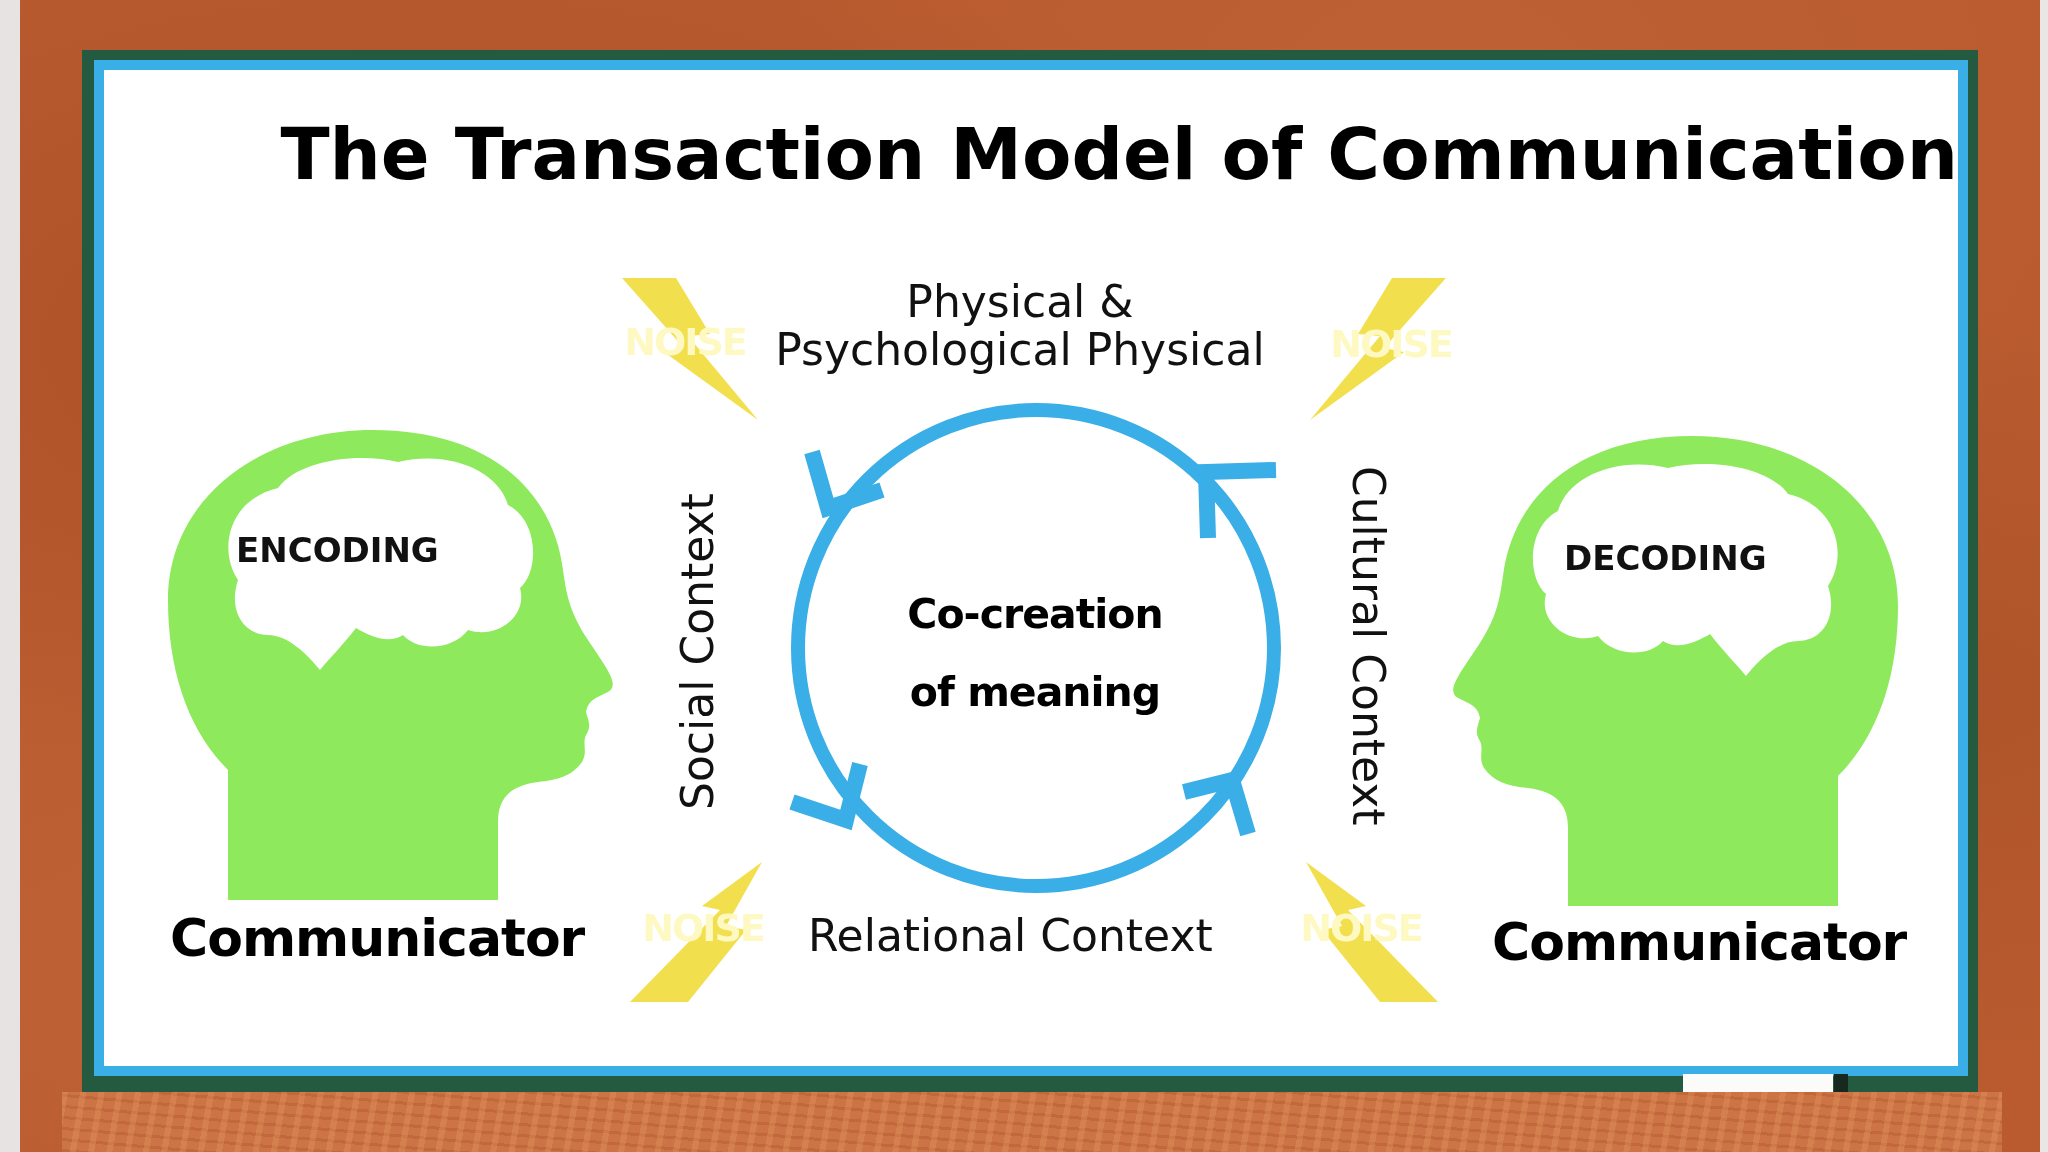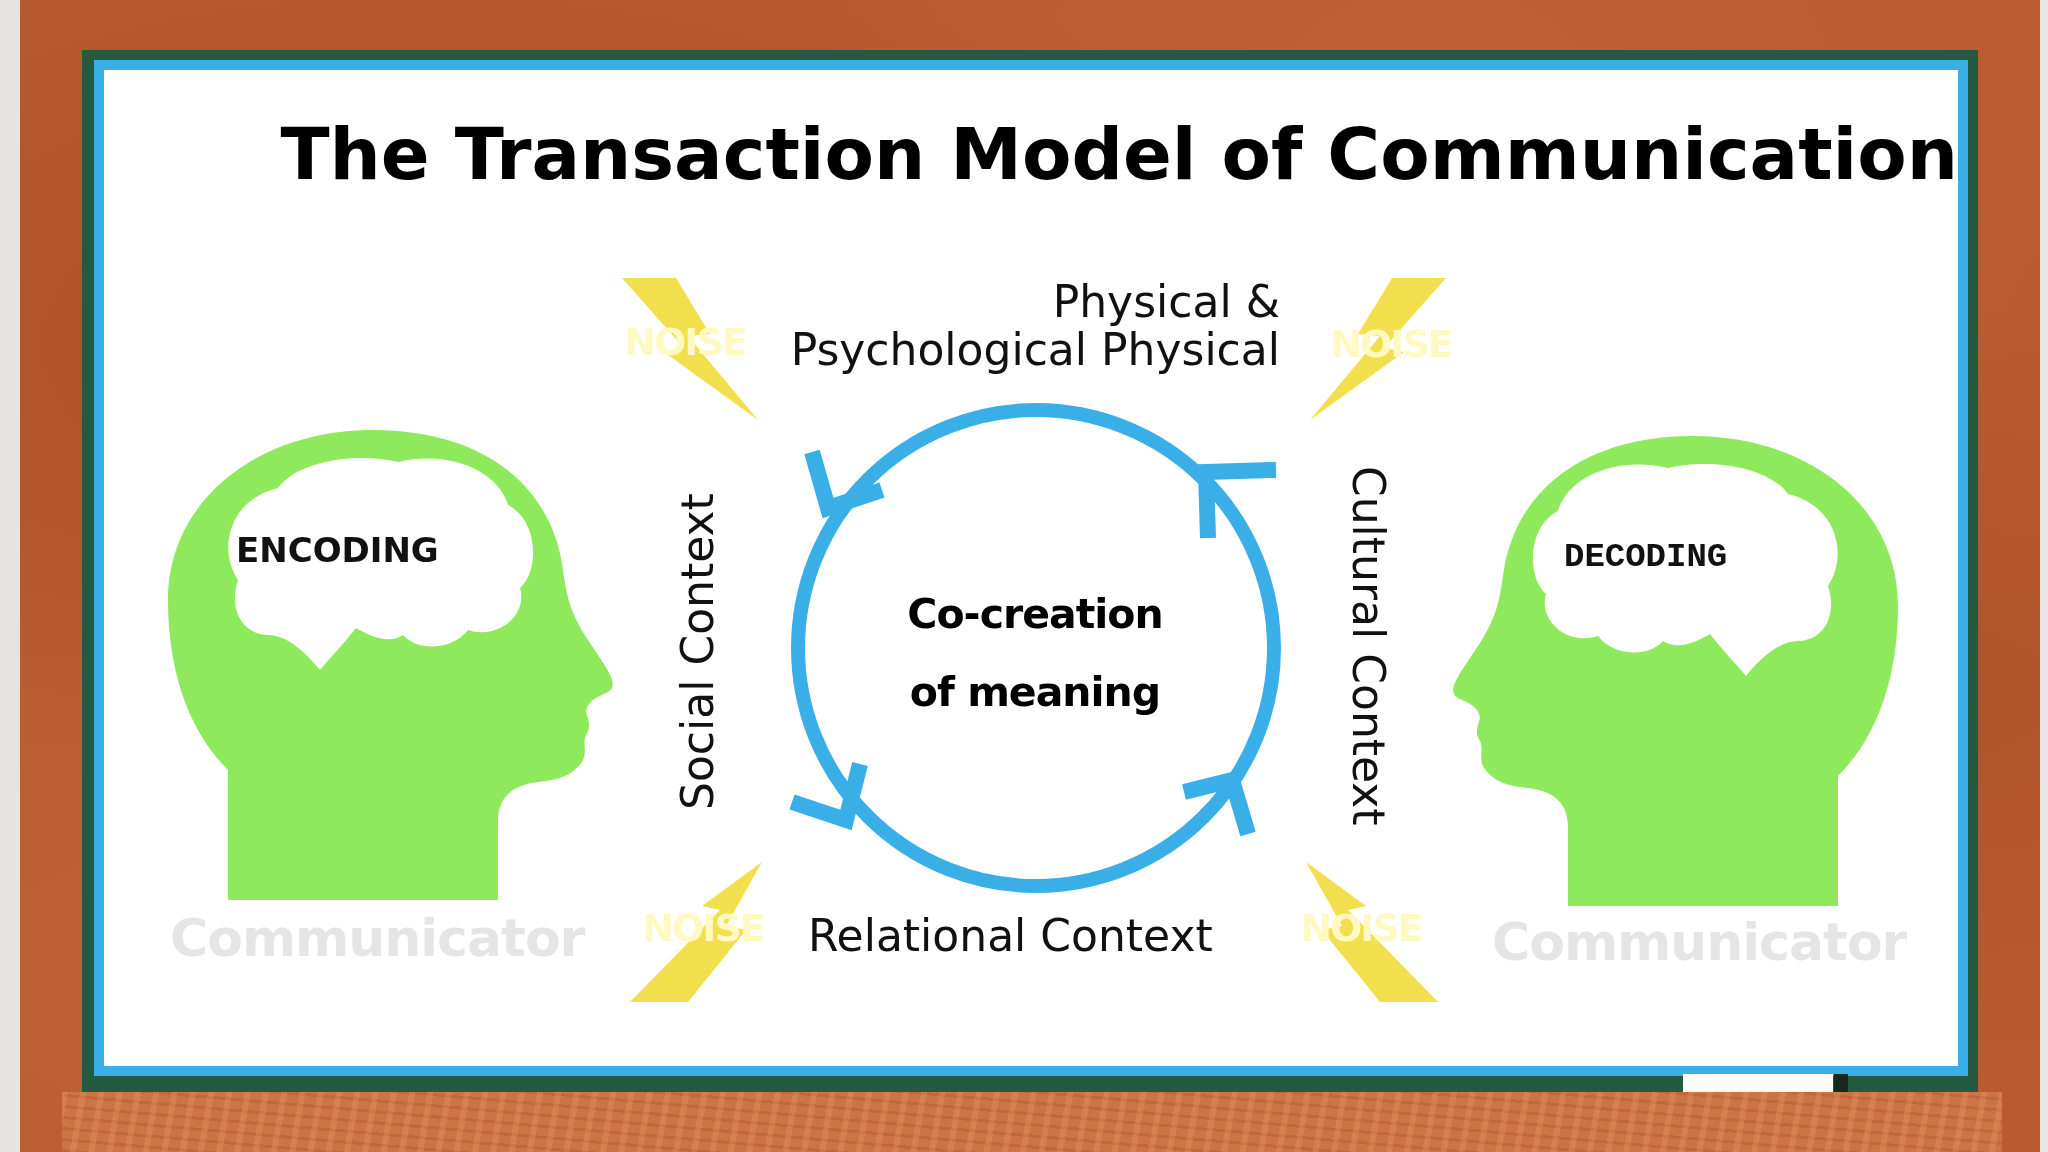--- a/index.html
+++ b/index.html
@@ -34,21 +34,21 @@
 
   .title {
     position:absolute; left:104px; top:112px; width:1854px; text-align:right;
     font-family:"DejaVu Sans", sans-serif; font-weight:bold; font-size:72px;
     color:#000; letter-spacing:0px;
   }
   .ctx {
     position:absolute; font-family:"DejaVu Sans", sans-serif; font-size:44px; color:#111;
     white-space:nowrap; line-height:1.1;
   }
-  .ctx-top { left:760px; top:278px; width:520px; text-align:right; }
+  .ctx-top { left:760px; top:278px; width:520px; text-align:center; }
   .ctx-bottom { left:808px; top:912px; }
 
   .noise {
     position:absolute; width:150px; height:150px;
   }
   .noise svg { position:absolute; left:0; top:0; }
   .noise-label {
     position:absolute; left:0; width:150px; text-align:center;
     font-family:"DejaVu Sans", sans-serif; font-weight:bold; font-size:38px; color:#fef9c3;
     letter-spacing:-2px;
@@ -60,21 +60,21 @@
     font-family:"DejaVu Sans", sans-serif; font-weight:bold; font-size:41px; color:#000;
     line-height:78px; letter-spacing:-1px;
   }
 
   .head { position:absolute; }
   .head-label {
     position:absolute; font-family:"DejaVu Sans", sans-serif; font-weight:bold; font-size:34px; color:#111;
     white-space:nowrap;
   }
   .comm-label {
-    position:absolute; font-family:"DejaVu Sans", sans-serif; font-weight:bold; font-size:52px; color:#e5e5e5;
+    position:absolute; font-family:"DejaVu Sans", sans-serif; font-weight:bold; font-size:52px; color:#000000;
     white-space:nowrap; letter-spacing:-1px;
   }
 </style>
 </head>
 <body>
 
 <div class="left-strip"></div>
 <div class="wood"></div>
 <div class="right-strip"></div>
 
@@ -94,21 +94,21 @@
   </svg>
   <div class="head-label" style="left:68px; top:100px;">ENCODING</div>
 </div>
 <div class="comm-label" style="left:170px; top:908px;">Communicator</div>
 
 <div class="head" style="left:1448px; top:436px; width:450px; height:470px;">
   <svg width="450" height="470" viewBox="0 0 450 470" style="transform:scaleX(-1);">
     <path d="M60 470 L60 340 C20 300 0 240 0 170 C0 70 90 0 205 0 C320 0 385 60 395 140 C398 160 400 180 420 210 C440 240 452 255 440 262 C428 268 420 270 418 282 C420 290 424 296 418 305 C414 314 420 322 414 332 C404 346 390 350 370 352 C340 356 330 370 330 392 L330 470 Z" fill="#8eea5c"></path>
     <path d="M70 150 C50 120 60 70 110 58 C130 30 190 22 230 32 C280 20 330 40 340 75 C370 90 372 140 352 158 C360 185 330 210 300 200 C285 220 250 222 235 205 C220 215 200 205 188 198 C175 215 160 230 152 240 C140 225 120 205 100 205 C75 205 60 180 70 150 Z" fill="#ffffff"></path>
   </svg>
-  <div class="head-label" style="left:116px; top:102px;font-family:Liberation Mono, monospace;">DECODING</div>
+  <div class="head-label" style="left:116px; top:102px;">DECODING</div>
 </div>
 <div class="comm-label" style="left:1492px; top:912px;">Communicator</div>
 
 <div class="cycle">
   <svg width="540" height="540" viewBox="0 0 540 540">
     <circle cx="266" cy="258" r="238" fill="none" stroke="#3aaee6" stroke-width="14"></circle>
 
     <polyline points="42,62 58,118 112,100" fill="none" stroke="#3aaee6" stroke-width="16"></polyline>
 
     <polyline points="506,80 436,82 438,148" fill="none" stroke="#3aaee6" stroke-width="16"></polyline>

